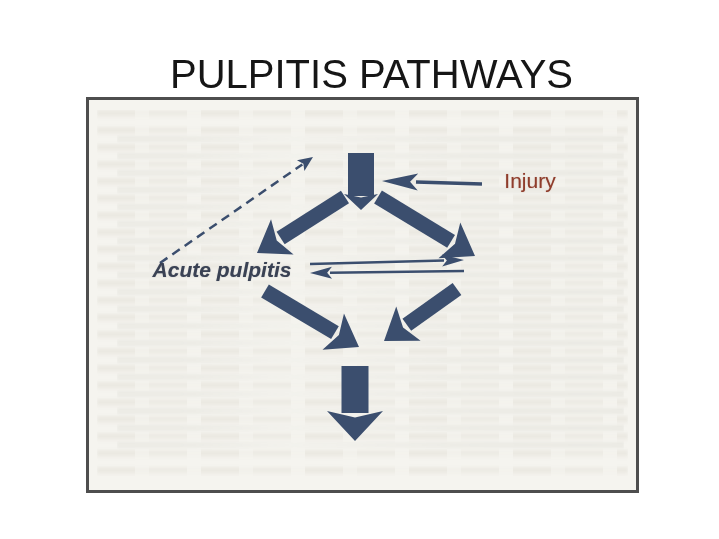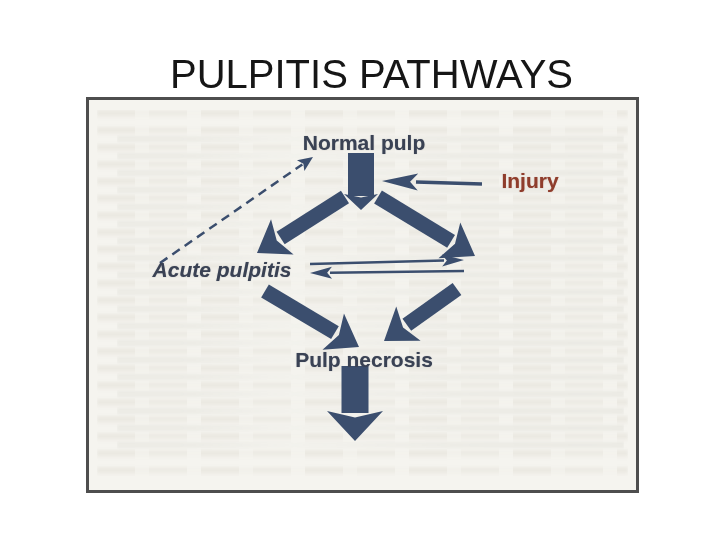--- a/index.html
+++ b/index.html
@@ -48,21 +48,21 @@
     filter:blur(1.2px);opacity:.45;
   }
   .diagram{position:absolute;left:0;top:0;width:547px;height:390px;filter:blur(0.35px);}
   .diagram svg{position:absolute;left:0;top:0;}
   .lbl{
     position:absolute;transform:translate(-50%,-50%);
     font-size:21px;font-weight:600;color:var(--ink);
     white-space:nowrap;text-shadow:0 0 1px rgba(58,66,84,.45);
   }
   .lbl.it{font-style:italic;text-align:right;}
-  .lbl.injury{color:var(--injury);font-weight:700;text-shadow:0 0 1px rgba(143,61,44,.5);}
+  .lbl.injury{color:var(--injury);font-weight:400;text-shadow:0 0 1px rgba(143,61,44,.5);}
   .lbl.peri{font-size:22px;}
 </style>
 </head>
 <body>
 
 <h1 class="title">PULPITIS PATHWAYS</h1>
 
 <div class="scan">
   <div class="bleed b1"></div>
   <div class="bleed b2"></div>
@@ -104,18 +104,16 @@
         <g transform="translate(368,189) rotate(144.5366357584594)">
           <rect x="0" y="-7.5" width="61.62700485902673" height="15" fill="var(--arrow)"></rect>
           <polygon points="59.62700485902673,-21 89.62700485902673,0 59.62700485902673,21 66.22700485902672,0" fill="var(--arrow)"></polygon>
         </g>
         <g transform="translate(266,266) rotate(90)">
           <rect x="0" y="-13.5" width="47" height="27" fill="var(--arrow)"></rect>
           <polygon points="45,-28 75,0 45,28 51.599999999999994,0" fill="var(--arrow)"></polygon>
         </g>
       </svg>
 
-    <div class="lbl" style="left:275px;top:43px">Normal pulp</div>
     <div class="lbl injury" style="left:441px;top:81px">Injury</div>
     <div class="lbl it" style="left:133px;top:170px">Acute pulpitis</div>
-    <div class="lbl" style="left:275px;top:260px">Pulp necrosis</div>
   </div>
 </div>
 
 </body></html>

